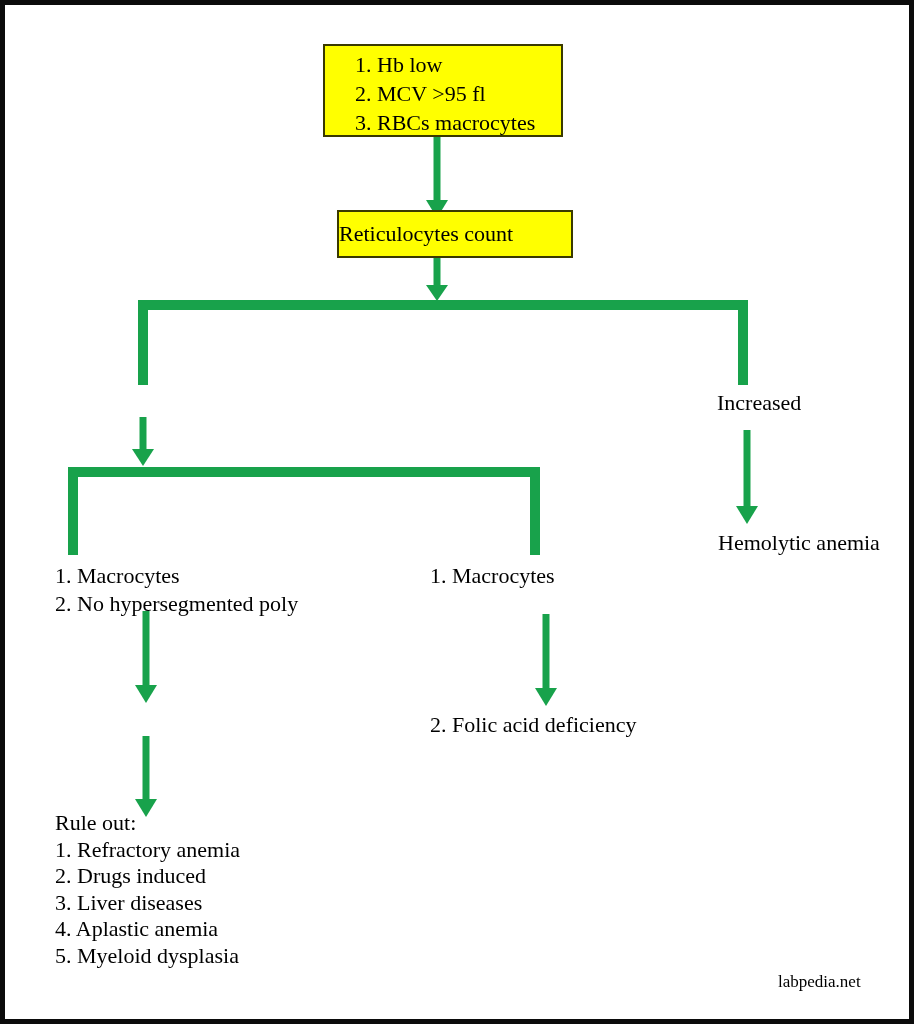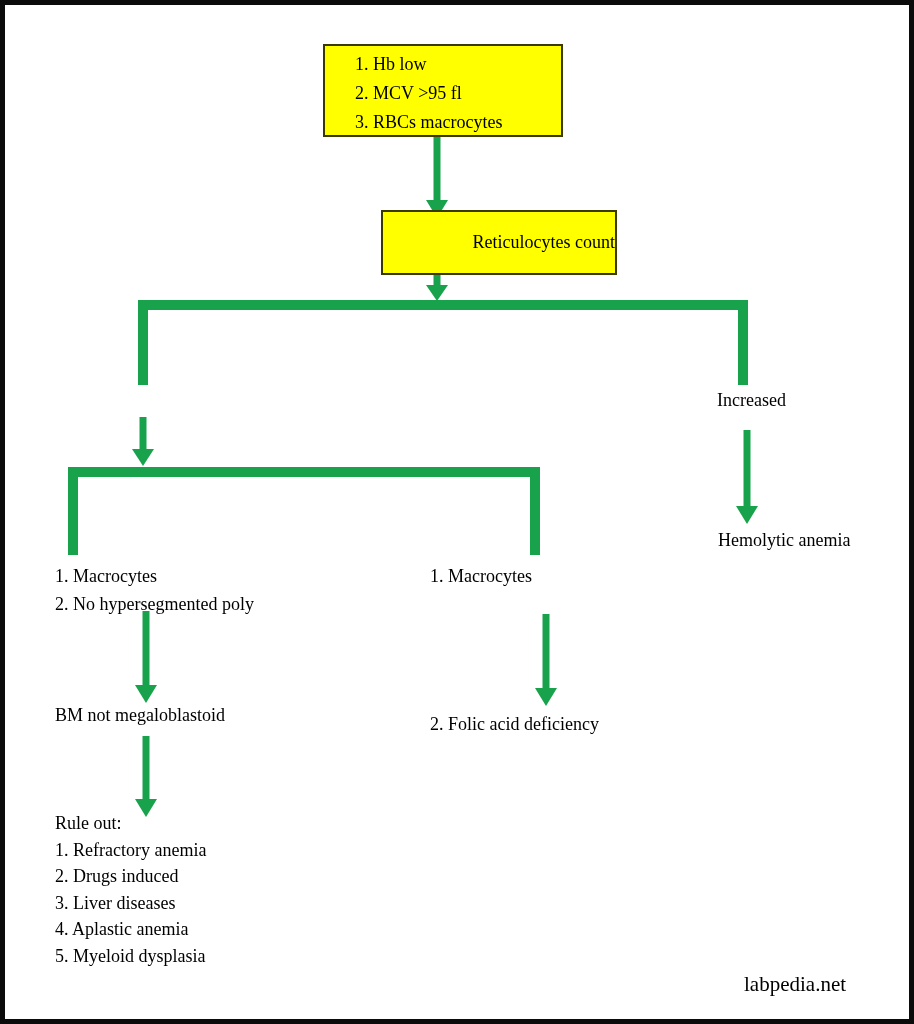--- a/index.html
+++ b/index.html
@@ -19,40 +19,40 @@
     z-index: 30;
   }
   .connectors {
     position: absolute;
     left: 0; top: 0;
     z-index: 1;
   }
   .node, .lbl, .blk {
     position: absolute;
     color: #000000;
-    font-size: 18px;
+    font-size: 22px;
     z-index: 10;
     white-space: nowrap;
   }
   .yellow-box {
     background: #ffff00;
     border: 2px solid #3a3a00;
     box-sizing: border-box;
   }
   .n-start { left: 323px; top: 44px; width: 240px; height: 93px; padding: 4px 0 0 30px; line-height: 29px; }
-  .n-retic { left: 337px; top: 210px; width: 236px; height: 65px; display: flex; align-items: center; justify-content: flex-end; margin-left: 44px; }
+  .n-retic { left: 337px; top: 210px; width: 236px; height: 48px; display: flex; align-items: center; justify-content: flex-start; }
   .lbl-normal    { left: 57px;  top: 390px; }
   .lbl-increased { left: 717px; top: 390px; text-align: center; }
   .blk-left  { left: 55px;  top: 562px; line-height: 28px; }
   .blk-right { left: 430px; top: 562px; line-height: 28px; }
   .lbl-bm    { left: 55px;  top: 705px; }
   .blk-def   { left: 430px; top: 710px; line-height: 29px; }
   .blk-rule  { left: 55px;  top: 810px; line-height: 26.5px; }
   .lbl-hemolytic { left: 718px; top: 530px; }
-  .lbl-source { left: 744px; top: 972px; font-size: 21px; }
+  .lbl-source { left: 778px; top: 972px; font-size: 17px; }
 </style>
 </head>
 <body>
 
 <div class="canvas">
 
   <svg class="connectors" width="914" height="1024" viewBox="0 0 914 1024">
 
     <g>
       <line x1="437" y1="137" x2="437" y2="202" stroke="#18a24b" stroke-width="7"></line>
@@ -108,21 +108,20 @@
 
   <div class="blk blk-left">
     <div>1. Macrocytes</div>
     <div>2. No hypersegmented poly</div>
   </div>
 
   <div class="blk blk-right">
     <div>1. Macrocytes</div>
   </div>
 
-  <div class="lbl lbl-bm">BM not megaloblastoid</div>
 
   <div class="blk blk-def">
     <div>2. Folic acid deficiency</div>
   </div>
 
   <div class="blk blk-rule">
     <div>Rule out:</div>
     <div>1. Refractory anemia</div>
     <div>2. Drugs induced</div>
     <div>3. Liver diseases</div>

